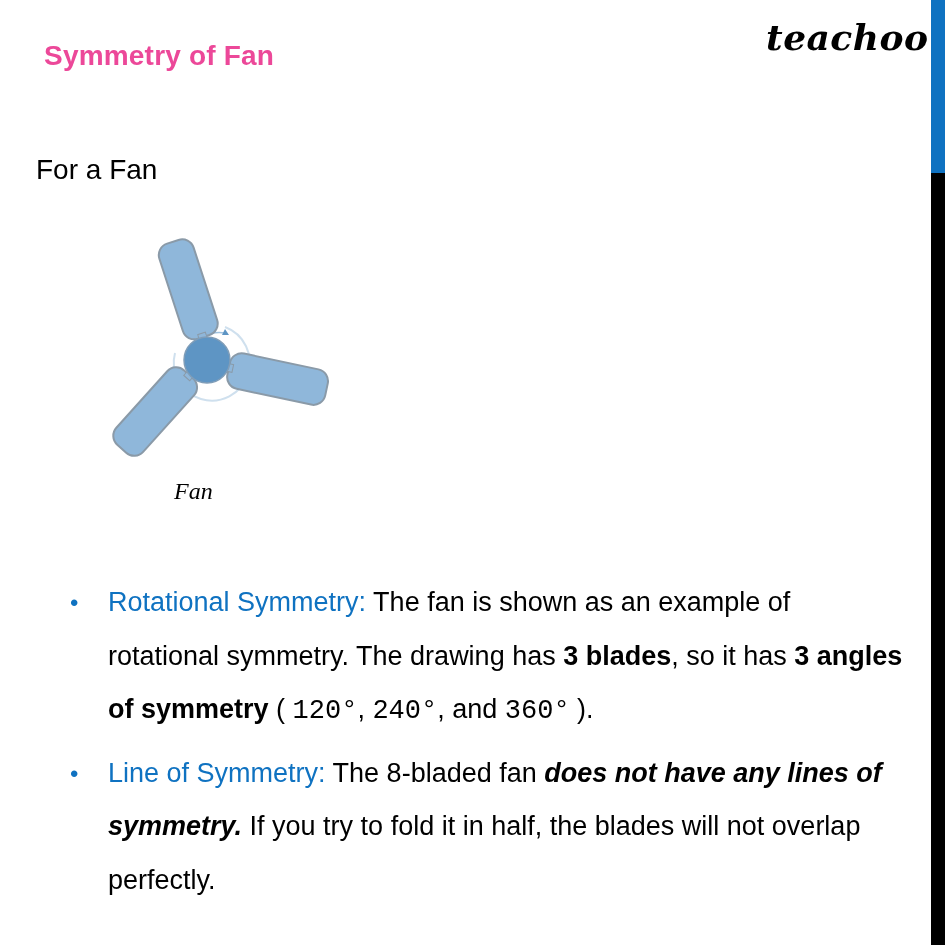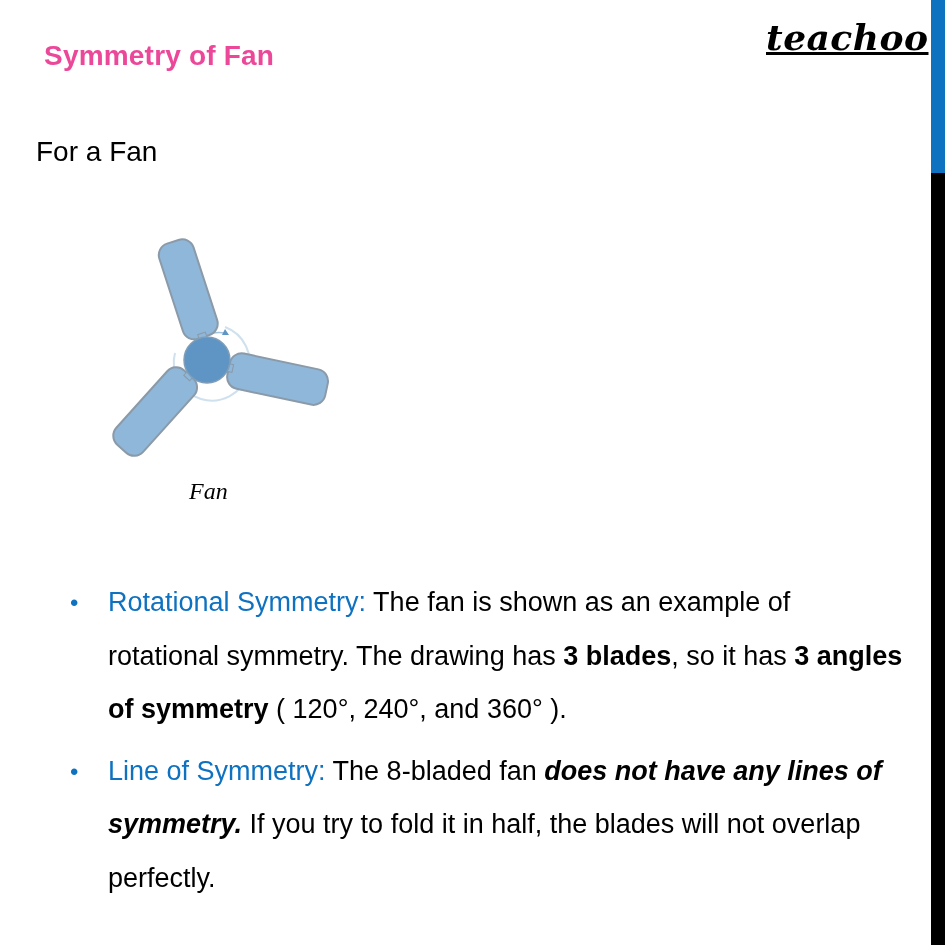--- a/index.html
+++ b/index.html
@@ -11,56 +11,55 @@
   }
   .title {
     position: absolute; left: 36px; top: 40px;
     font-size: 28px; font-weight: bold; color: #ec4899;
     letter-spacing: 0.2px;
     margin-left: 8px;
   }
   .logo {
     position: absolute; left: 766px; top: 16px;
     font-family: "DejaVu Serif", serif; font-style: italic; font-weight: bold;
-    font-size: 36px; color: #000; letter-spacing: 0.5px; text-decoration: underline;
+    font-size: 36px; color: #000; letter-spacing: 0.5px;
   }
   .side-bar-blue {
     position: absolute; left: 931px; top: 0; width: 14px; height: 173px;
     background: #0f72c1;
   }
   .side-bar-black {
     position: absolute; left: 931px; top: 173px; width: 14px; height: 772px;
     background: #000;
   }
   .intro {
-    position: absolute; left: 36px; top: 136px;
+    position: absolute; left: 36px; top: 154px;
     font-size: 28px;
   }
   .fan-figure {
     position: absolute; left: 95px; top: 225px; width: 250px; height: 290px;
   }
   .fan-caption {
     position: absolute; left: 174px; top: 478px;
     font-family: "Liberation Serif", "DejaVu Serif", serif; font-style: italic;
     font-size: 24px;
-    margin-left: 15px;
   }
   .bullets {
     position: absolute; left: 64px; top: 576px; width: 840px;
     list-style: none; margin: 0; padding: 0;
     font-size: 27px; line-height: 53.5px;
   }
   .bullets li { position: relative; padding-left: 44px; margin-bottom: 8px; }
   .bullet-dot {
     position: absolute; left: 6px; top: 0; color: #0f72c1; font-size: 24px;
   }
   .term { color: #0f72c1; font-weight: normal; }
   .b { font-weight: bold; }
   .bi { font-weight: bold; font-style: italic; }
-  .math { font-family: Liberation Sans, sans-serif; }
+  .math { font-family: Liberation Mono, monospace; }
 </style>
 </head>
 <body>
 
 <div class="title">Symmetry of Fan</div>
 <div class="logo">teachoo</div>
 <div class="side-bar-blue"></div>
 <div class="side-bar-black"></div>
 
 <div class="intro">For a Fan</div>

